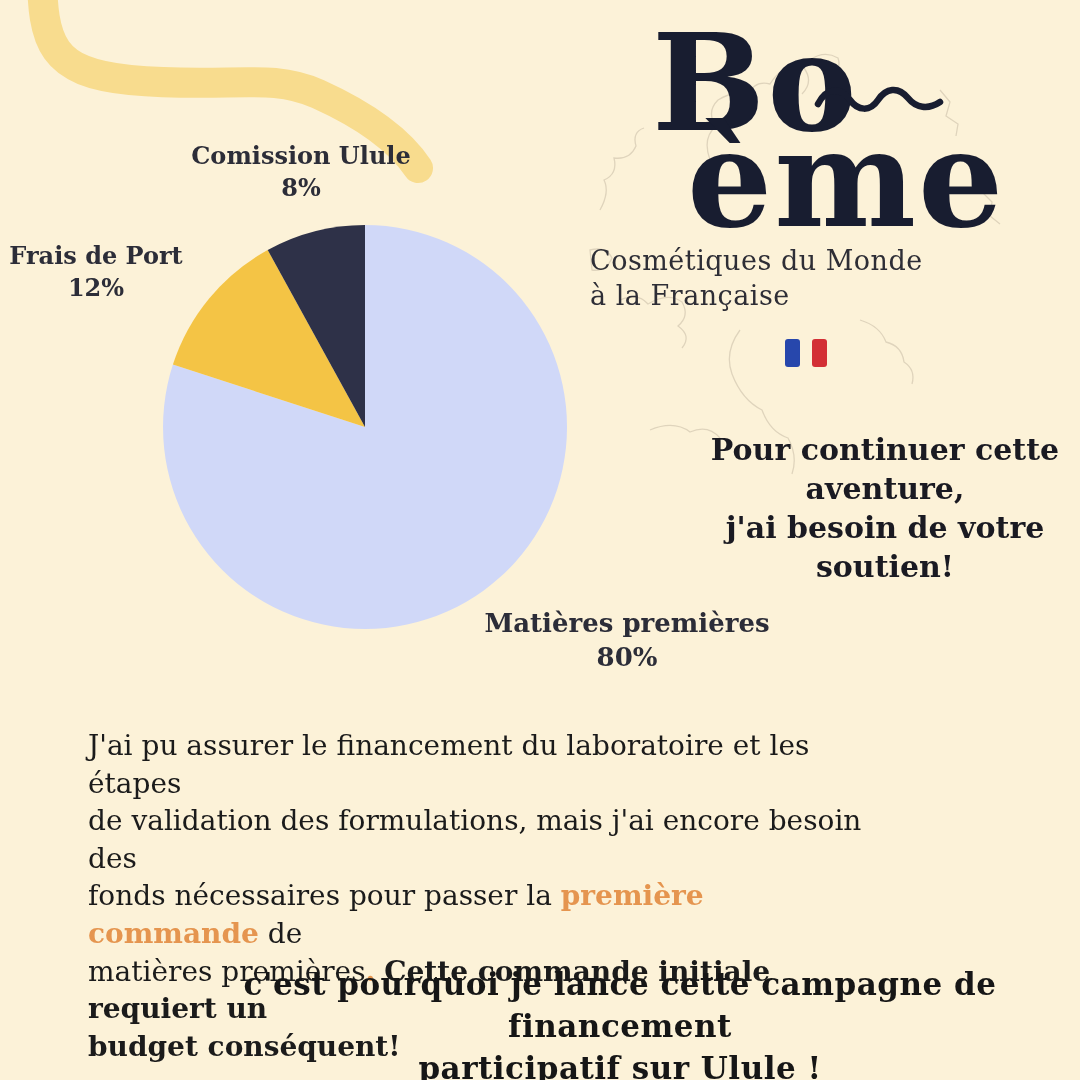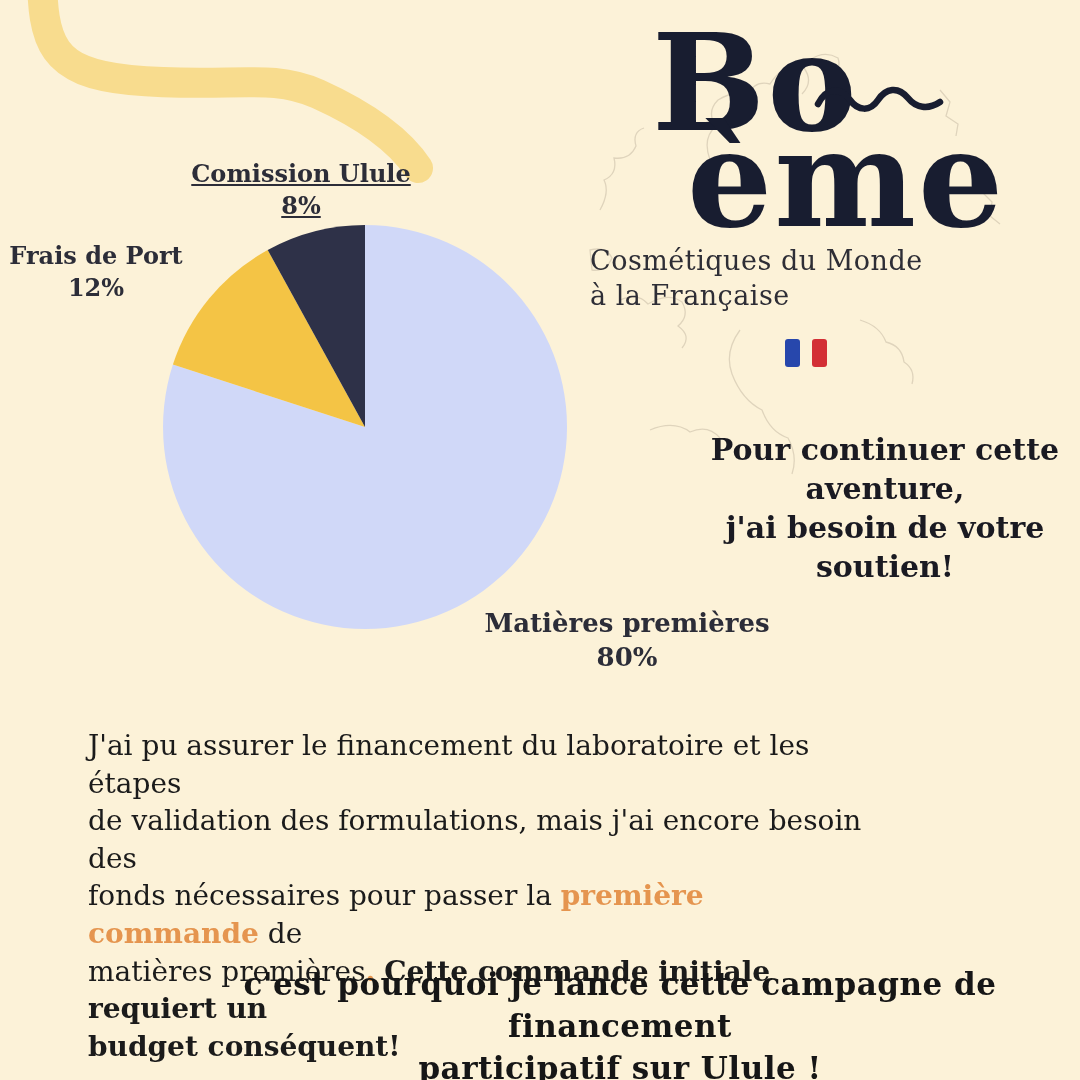--- a/index.html
+++ b/index.html
@@ -10,21 +10,21 @@
   .logo-word{color:#181D30;font-weight:bold;line-height:1;letter-spacing:2px;}
   #logo-bo{left:652px;top:16px;font-size:134px;}
   #logo-eme{left:655px;top:112px;font-size:134px;margin-left:32px;}
   .tagline{left:590px;width:420px;text-align:left;font-size:27px;color:#2E2E36;letter-spacing:.5px;}
   #tagline1{top:245px;}
   #tagline2{top:280px;}
   
   .pie-label{text-align:center;font-weight:bold;color:#2C2D38;}
   .lbl-24{font-size:24px;line-height:32px;}
   .lbl-26{font-size:26px;line-height:34px;}
-  #label-comission{left:171px;top:158px;width:260px;text-decoration:underline;}
+  #label-comission{left:171px;top:140px;width:260px;}
   #label-frais{left:1px;top:240px;width:190px;}
   #label-matieres{left:477px;top:606px;width:300px;}
   
   #support{left:685px;top:430px;width:400px;text-align:center;font-size:30px;font-weight:bold;color:#1A1A22;line-height:39px;}
   
   #paragraph{left:88px;top:727px;width:780px;font-size:28px;color:#1B1B1B;line-height:37.6px;}
   .rich-line{white-space:pre-wrap;}
   .seg-plain{font-weight:normal;}
   .seg-bold{font-weight:bold;}
   .seg-orange{font-weight:bold;color:var(--hl,#E5954F);}

